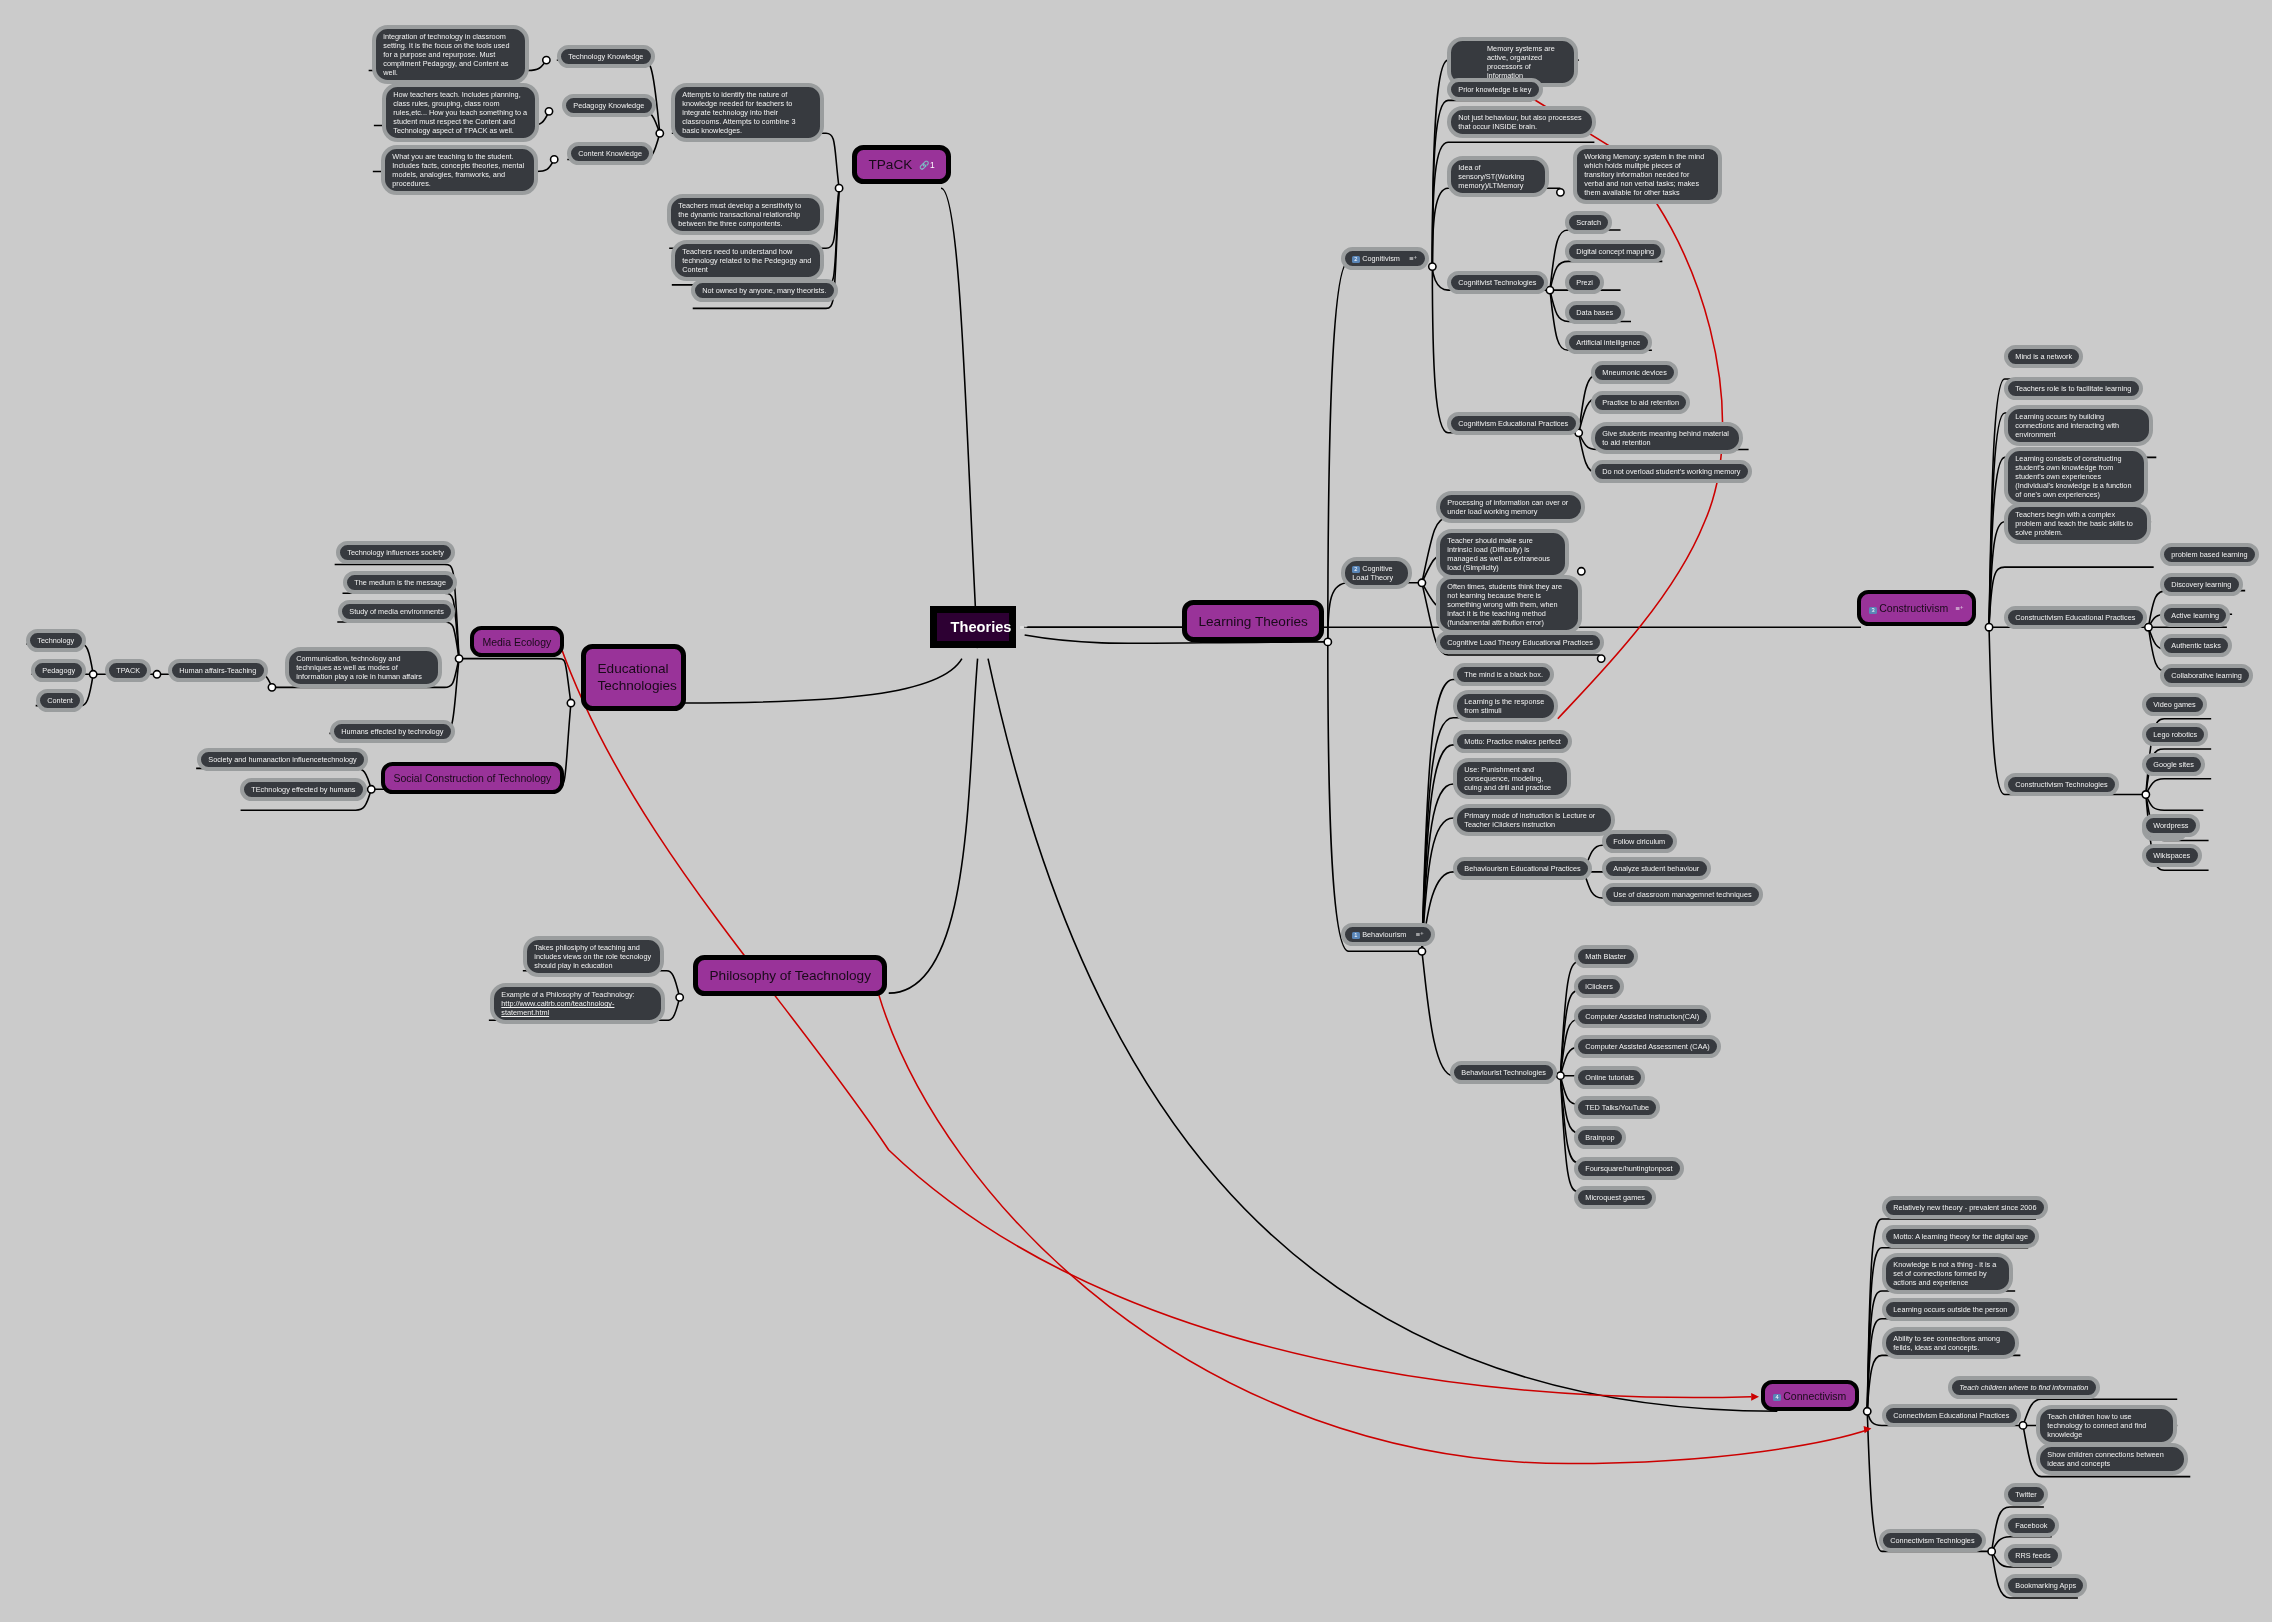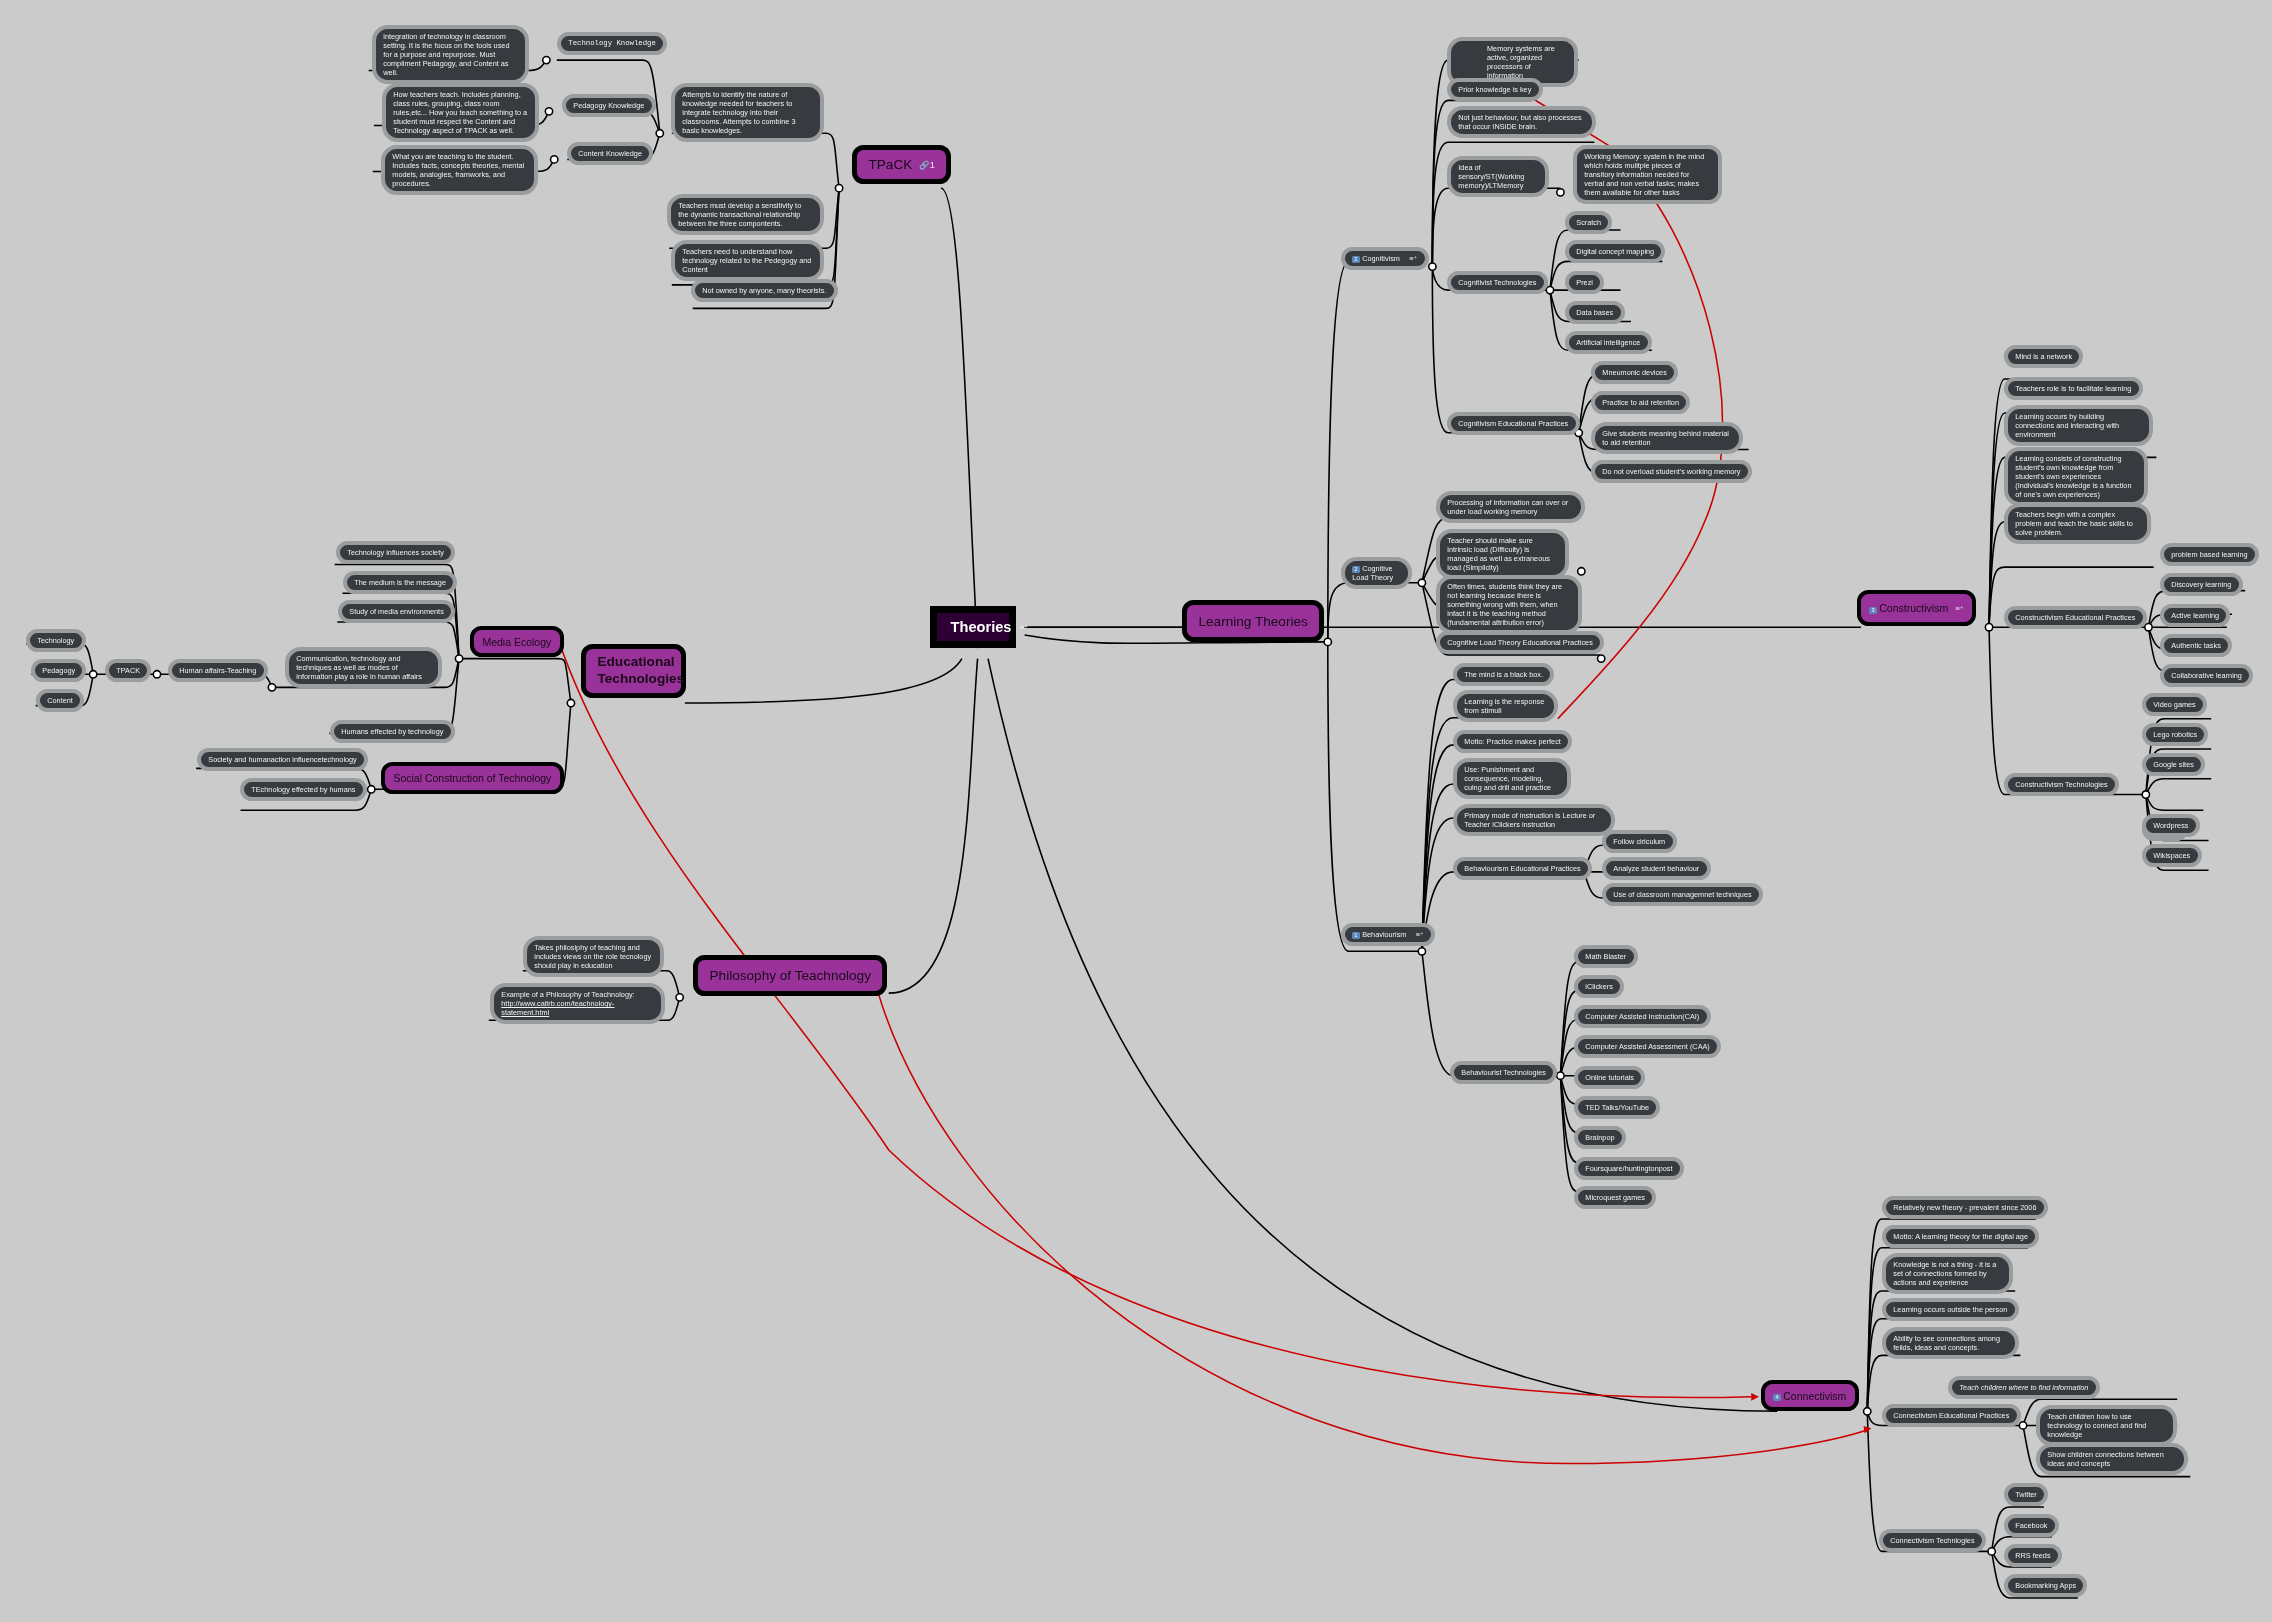--- a/index.html
+++ b/index.html
@@ -188,31 +188,31 @@
 <div class="node central" style="left:930px;top:606px;width:86px;height:42px;">
   <span>Theories</span>
   <span class="icon">≡⁺</span>
 </div>
 
 <div class="node main" style="left:852px;top:145px;height:39px;">
   <span>TPaCK</span>
   <span class="link-count">🔗<span>1</span></span>
 </div>
 <div class="node leaf multi" style="left:671px;top:83px;width:153px;"><span>Attempts to identify the nature of knowledge needed for teachers to integrate technology into their classrooms. Attempts to combine 3 basic knowledges.</span></div>
-<div class="node leaf" style="left:557px;top:32px;font-family:Liberation Mono, monospace;"><span>Technology Knowledge</span></div>
+<div class="node leaf" style="left:557px;top:45px;"><span>Technology Knowledge</span></div>
 <div class="node leaf" style="left:562px;top:94px;"><span>Pedagogy Knowledge</span></div>
 <div class="node leaf" style="left:567px;top:142px;"><span>Content Knowledge</span></div>
 <div class="node leaf multi" style="left:372px;top:25px;width:157px;"><span>integration of technology in classroom setting. It is the focus on the tools used for a purpose and repurpose.  Must compliment Pedagogy, and Content as well.</span></div>
 <div class="node leaf multi" style="left:382px;top:83px;width:157px;"><span>How teachers teach. Includes planning, class rules, grouping, class room rules,etc... How you teach something to a student must respect the Content and Technology aspect of TPACK as well.</span></div>
 <div class="node leaf multi" style="left:381px;top:145px;width:157px;"><span>What you are teaching to the student. Includes facts, concepts theories, mental models, analogies, framworks, and procedures.</span></div>
 <div class="node leaf multi" style="left:667px;top:194px;width:157px;"><span>Teachers must develop a sensitivity to the dynamic transactional relationship between the three compontents.</span></div>
 <div class="node leaf multi" style="left:671px;top:240px;width:153px;"><span>Teachers need to understand how technology related to the Pedegogy and Content</span></div>
 <div class="node leaf" style="left:691px;top:279px;"><span>Not owned by anyone, many theorists.</span></div>
 
-<div class="node main" style="left:581px;top:644px;width:105px;height:54px;line-height:16.7px;font-weight:bold;">
+<div class="node main" style="left:581px;top:644px;width:105px;height:67px;line-height:16.7px;">
   <span>Educational Technologies</span>
 </div>
 <div class="node main sub" style="left:470px;top:626px;height:31px;">
   <span>Media Ecology</span>
 </div>
 <div class="node main sub" style="left:381px;top:762px;height:32px;">
   <span>Social Construction of Technology</span>
 </div>
 <div class="node leaf" style="left:336px;top:541px;"><span>Technology influences society</span></div>
 <div class="node leaf" style="left:343px;top:571px;"><span>The medium is the message</span></div>

